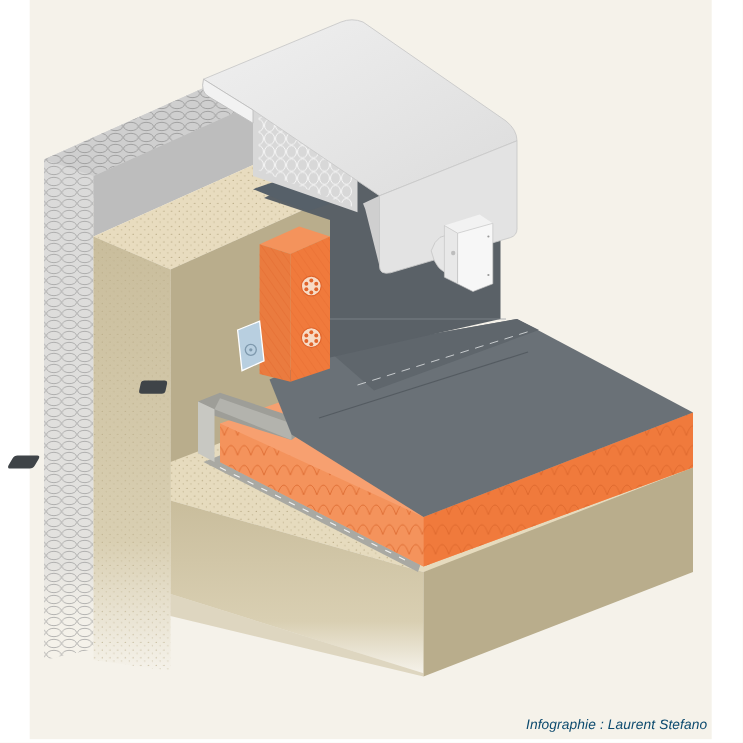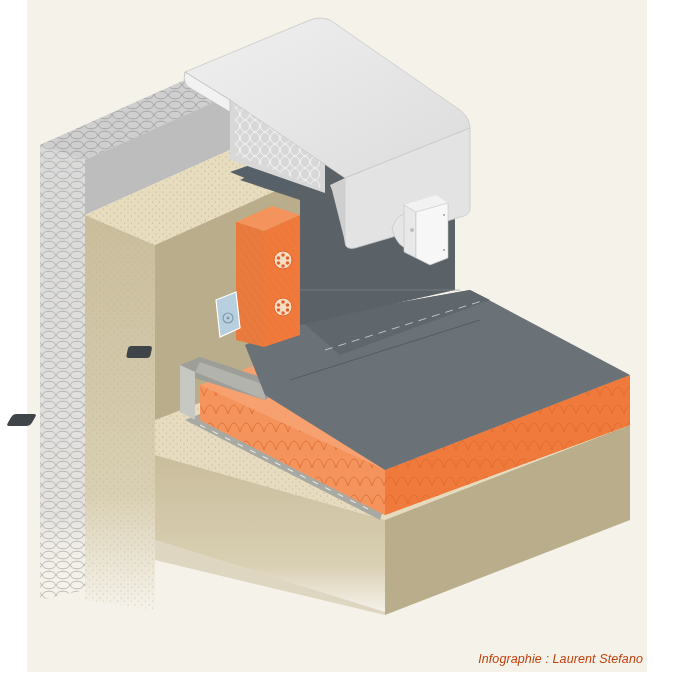--- a/index.html
+++ b/index.html
@@ -1,19 +1,19 @@
 <!DOCTYPE html>
 <html><head>
 <meta charset="utf-8">
 <style>
   html, body { margin:0; padding:0; background:#ffffff; }
   body { width:675px; height:675px; position:relative; overflow:hidden; font-family:"Liberation Sans", sans-serif; }
   .panel { position:absolute; left:27px; top:0; width:620px; height:672px; background:#f5f2ea; }
   .illustration { position:absolute; left:0; top:0; width:675px; height:675px; }
-  .credit { position:absolute; right:32px; top:652px; font-family:"Liberation Sans", sans-serif; font-style:italic; font-size:12.5px; color:#c2410c; letter-spacing:0.1px; white-space:nowrap; }
+  .credit { position:absolute; right:32px; top:652px; font-family:"Liberation Sans", sans-serif; font-style:italic; font-size:12.5px; color:#0c4a6e; letter-spacing:0.1px; white-space:nowrap; }
 </style>
 </head>
 <body>
 
 <div class="panel"></div>
 
 <svg class="illustration" viewBox="0 0 675 675" xmlns="http://www.w3.org/2000/svg">
   <defs>
     <pattern id="wool" width="14" height="10" patternUnits="userSpaceOnUse">
       <ellipse cx="7" cy="5" rx="6.5" ry="3.8" fill="none" stroke="#9a9a9a" stroke-width="0.8"></ellipse>

